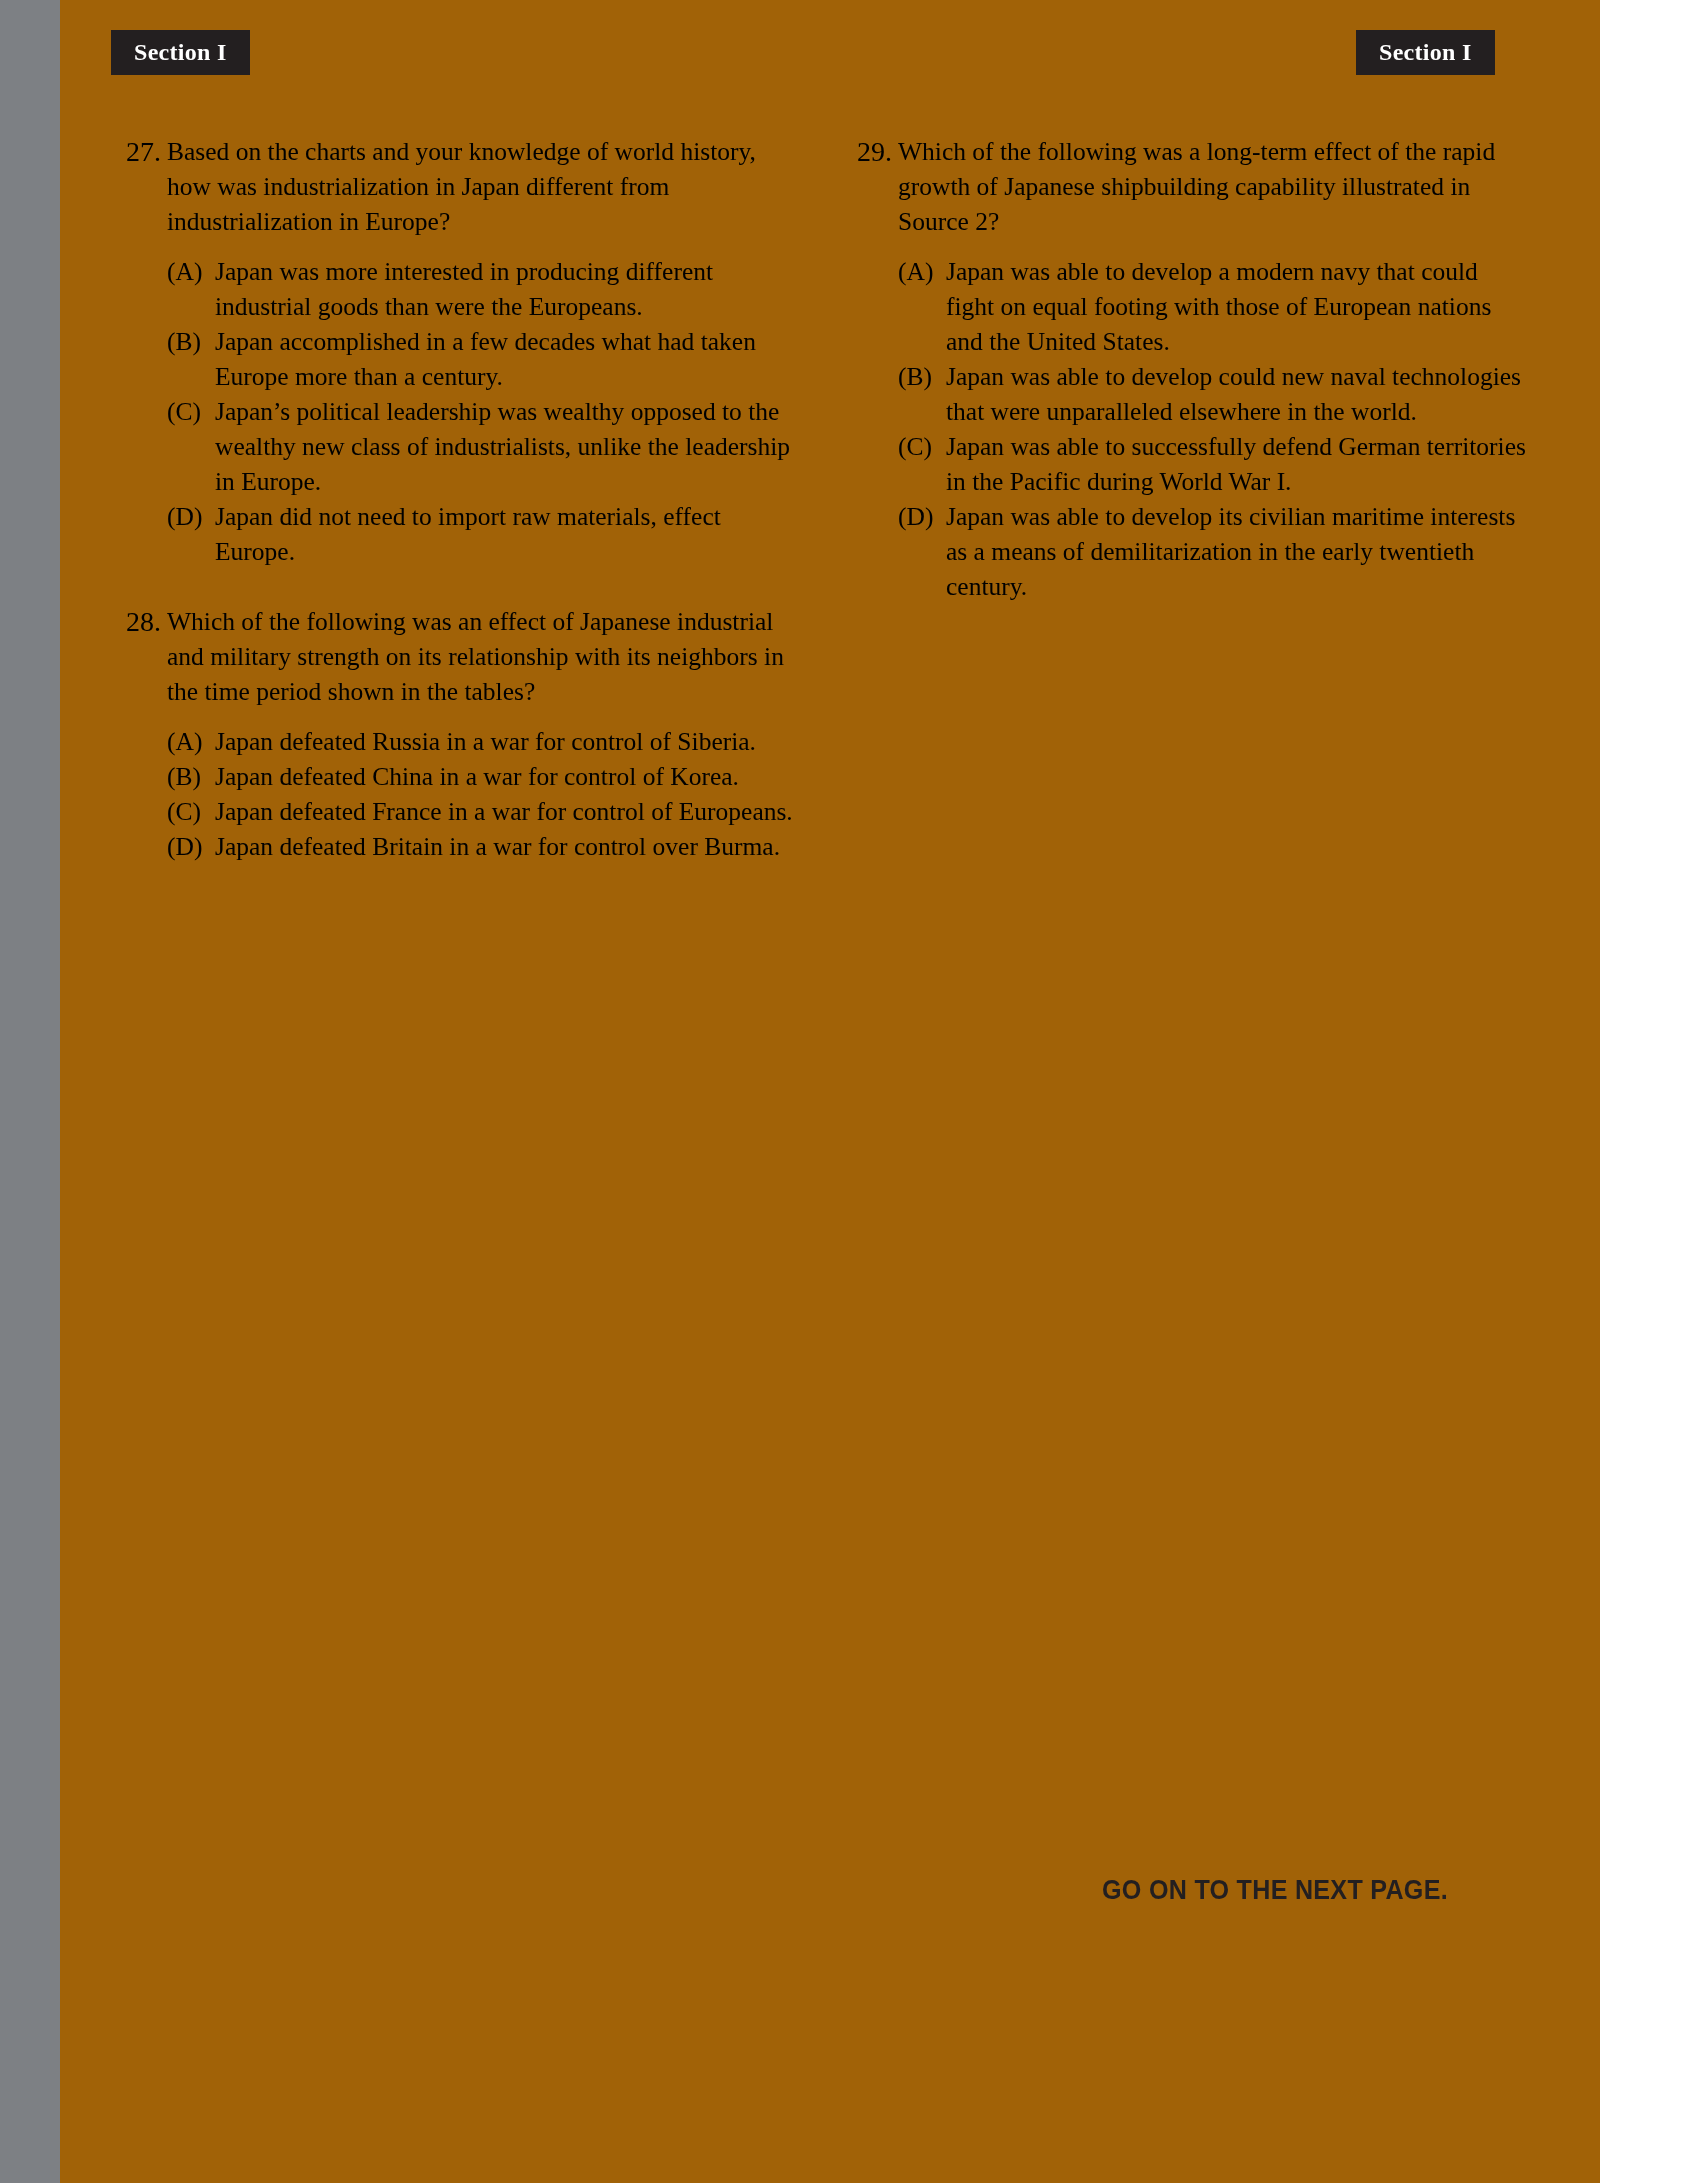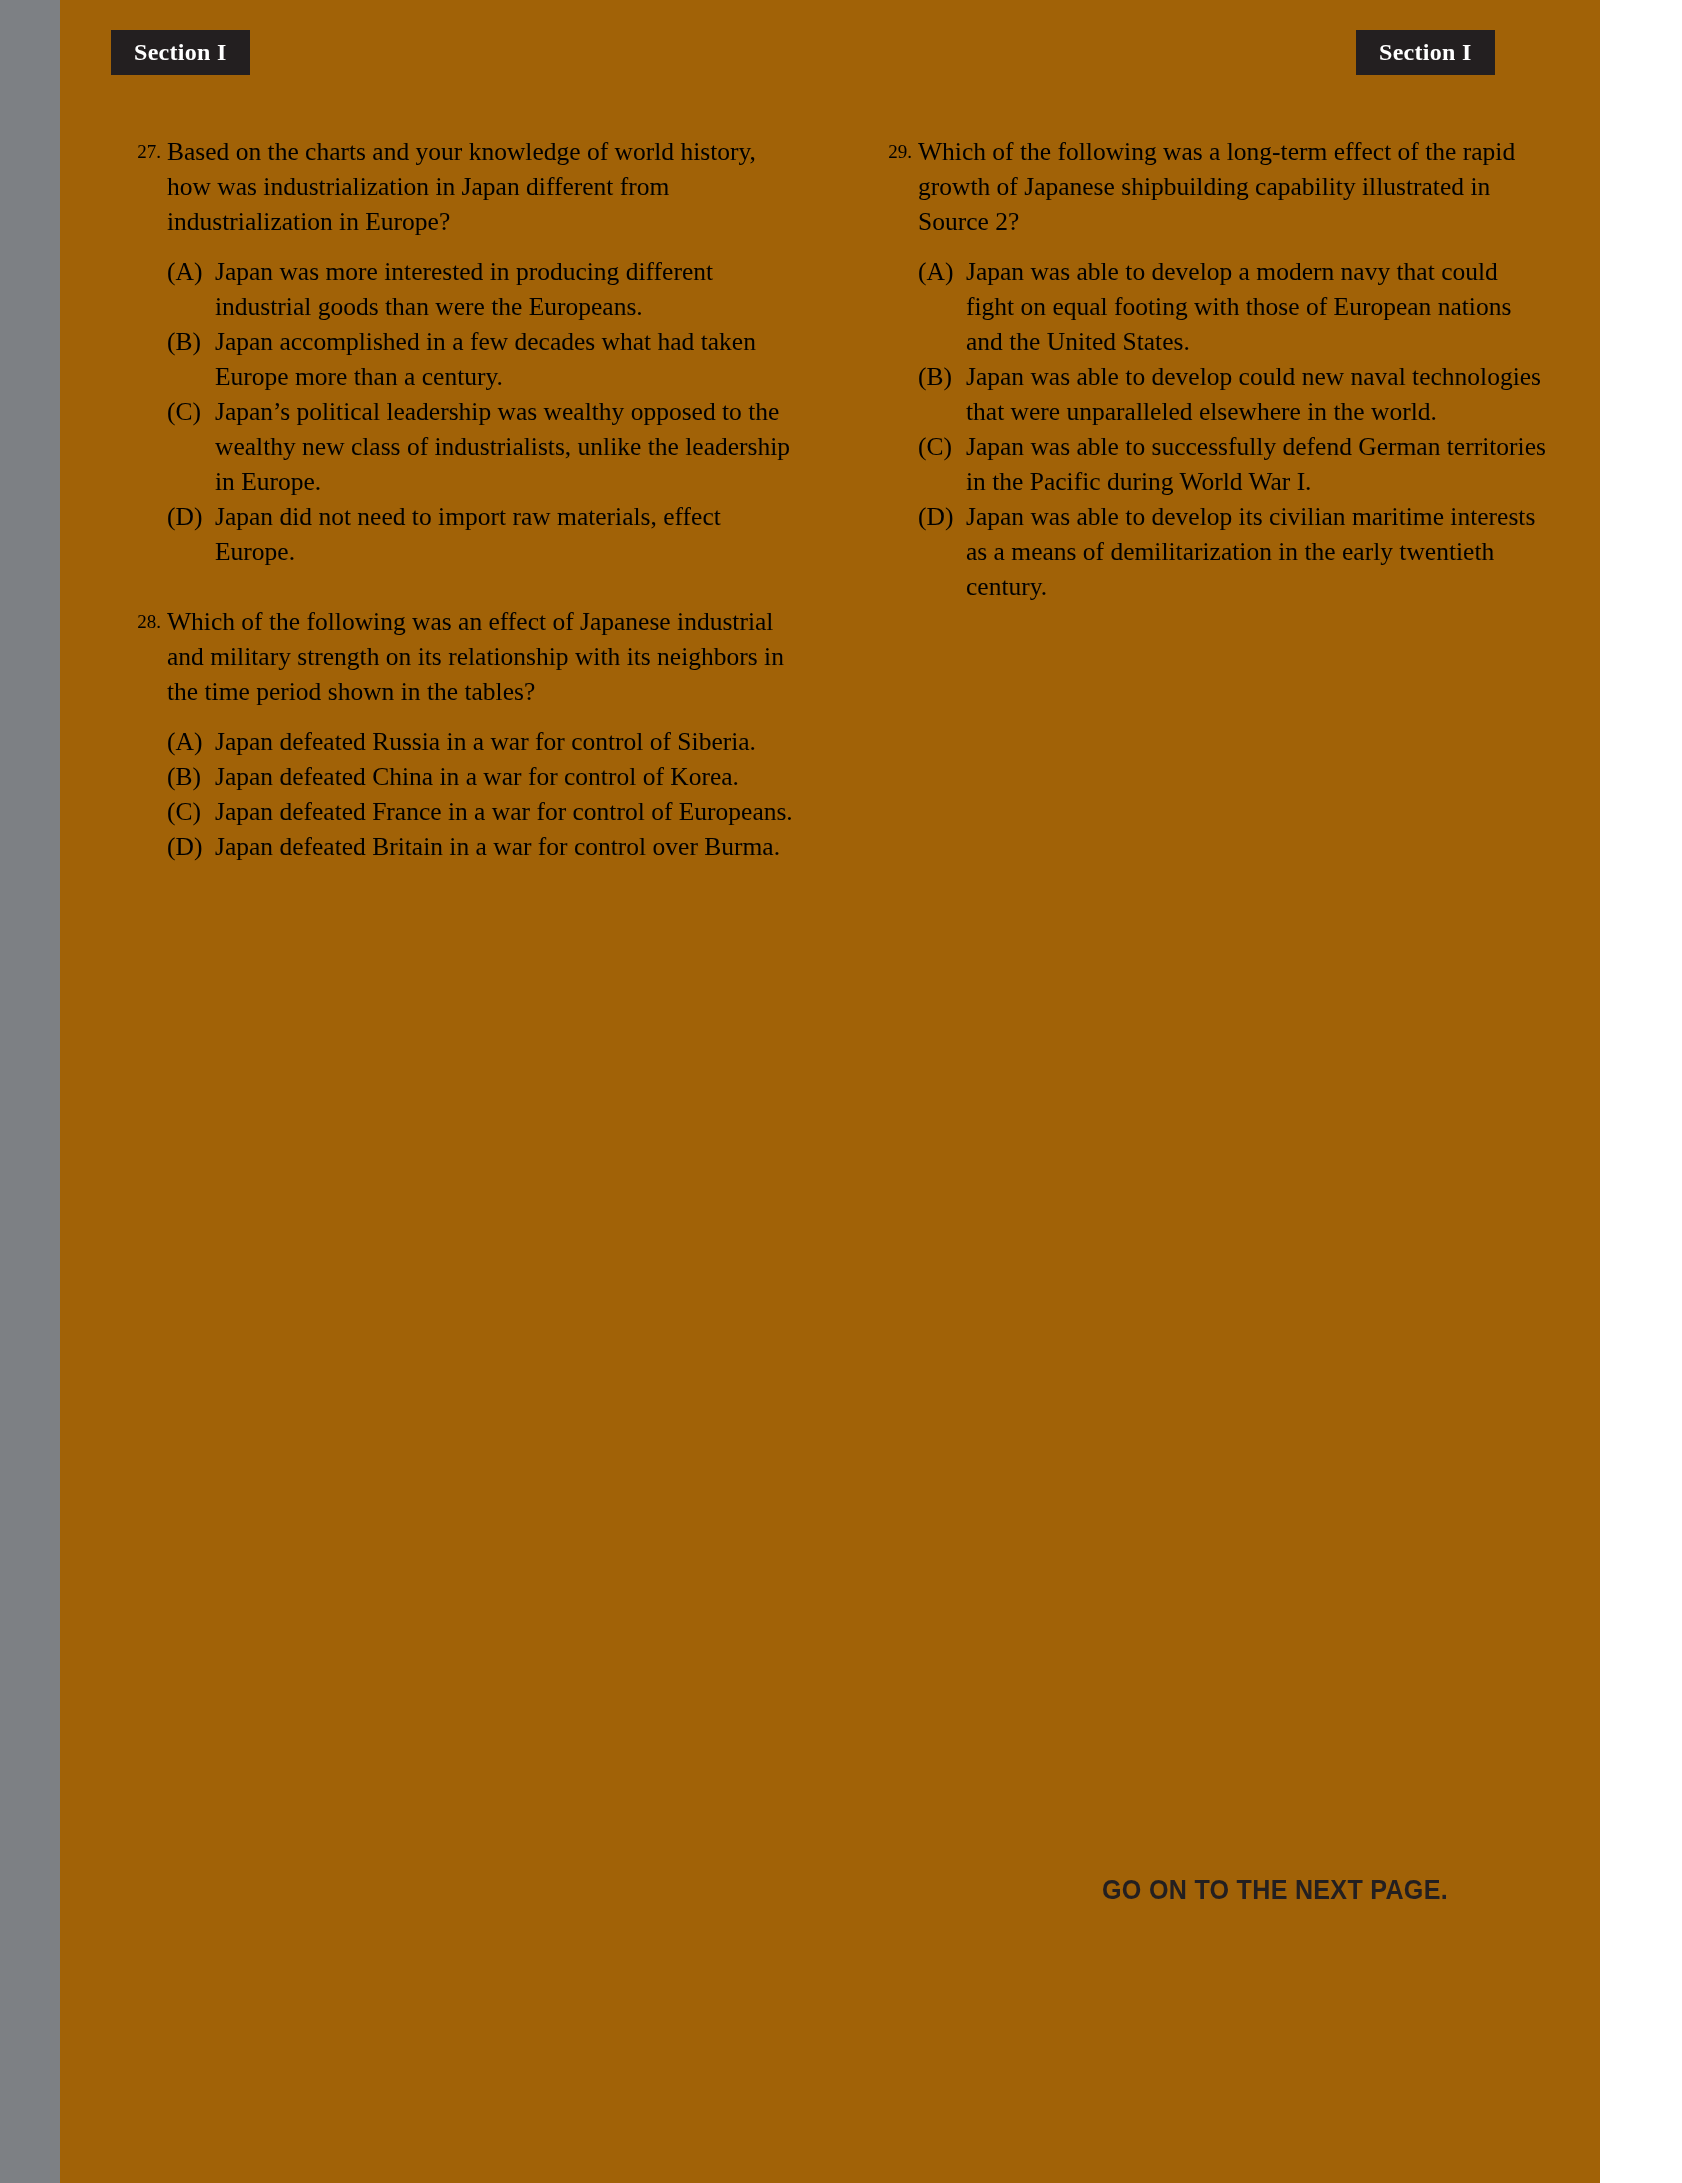--- a/index.html
+++ b/index.html
@@ -53,42 +53,42 @@
     left: 0;
     top: 134px;
     width: 1682px;
   }
   .col {
     position: absolute;
     top: 0;
     width: 677px;
   }
   .col.left  { left: 119px; }
-  .col.right { left: 870px; }
+  .col.right { left: 850px; }
 
   
   .question {
     position: relative;
     margin-bottom: 35px;
   }
 
   .q-stem {
     position: relative;
     padding-left: 48px;
     font-size: 25.5px;
     line-height: 35px;
     text-align: left;
   }
   .q-num {
     position: absolute;
     left: 0;
     top: 0;
     width: 42px;
     text-align: right;
-    font-size: 19px;
+    font-size: 28px;
     line-height: 35px;
   }
 
   .choices {
     margin-top: 14.8px;
     padding-left: 48px;
   }
   .choice {
     position: relative;
     padding-left: 48px;

